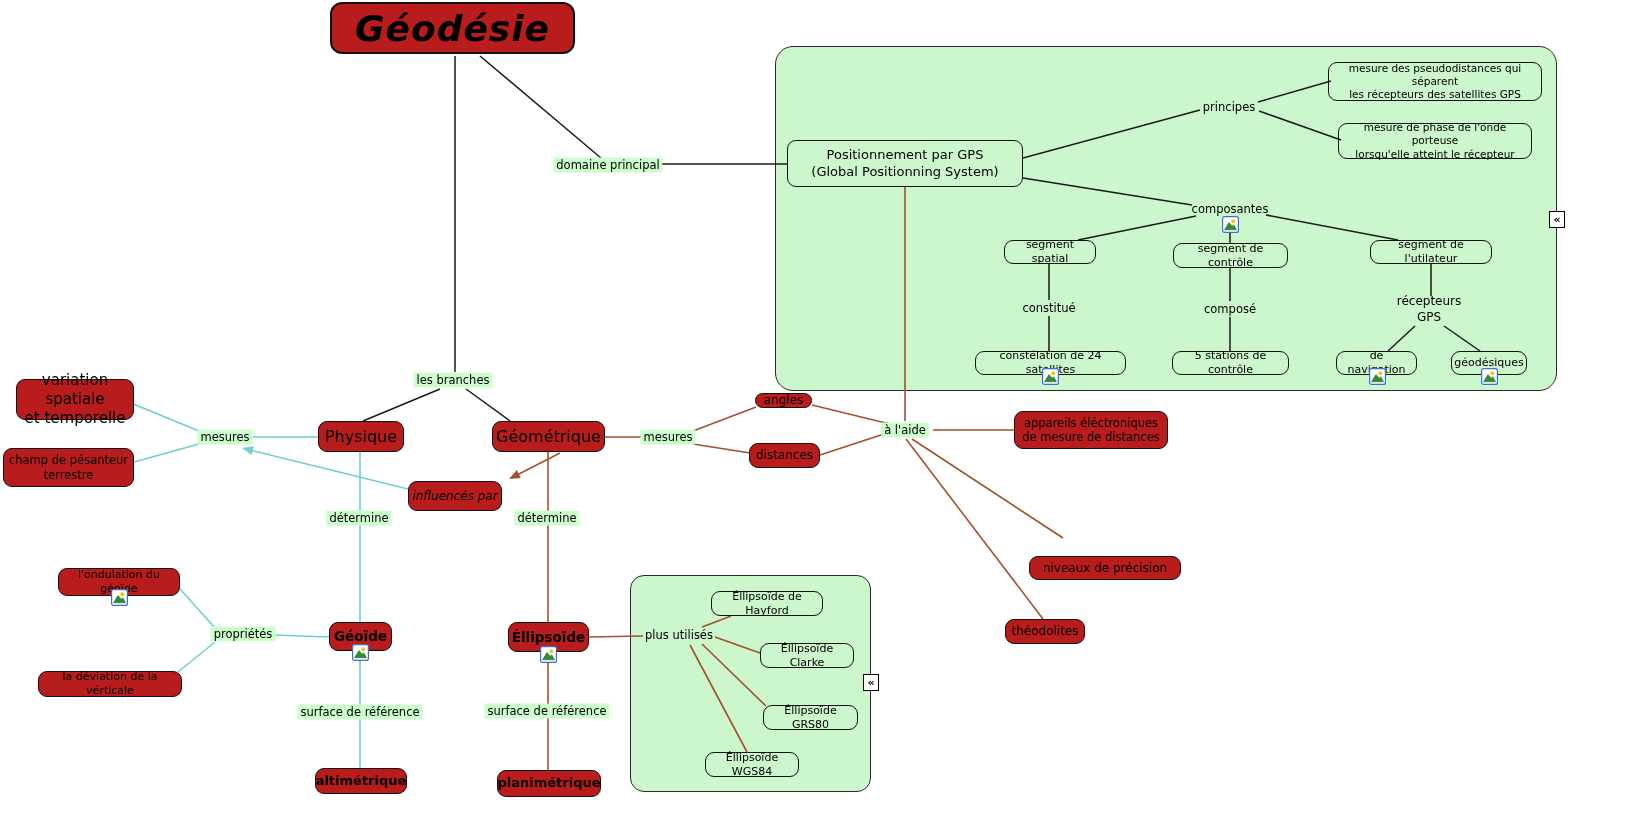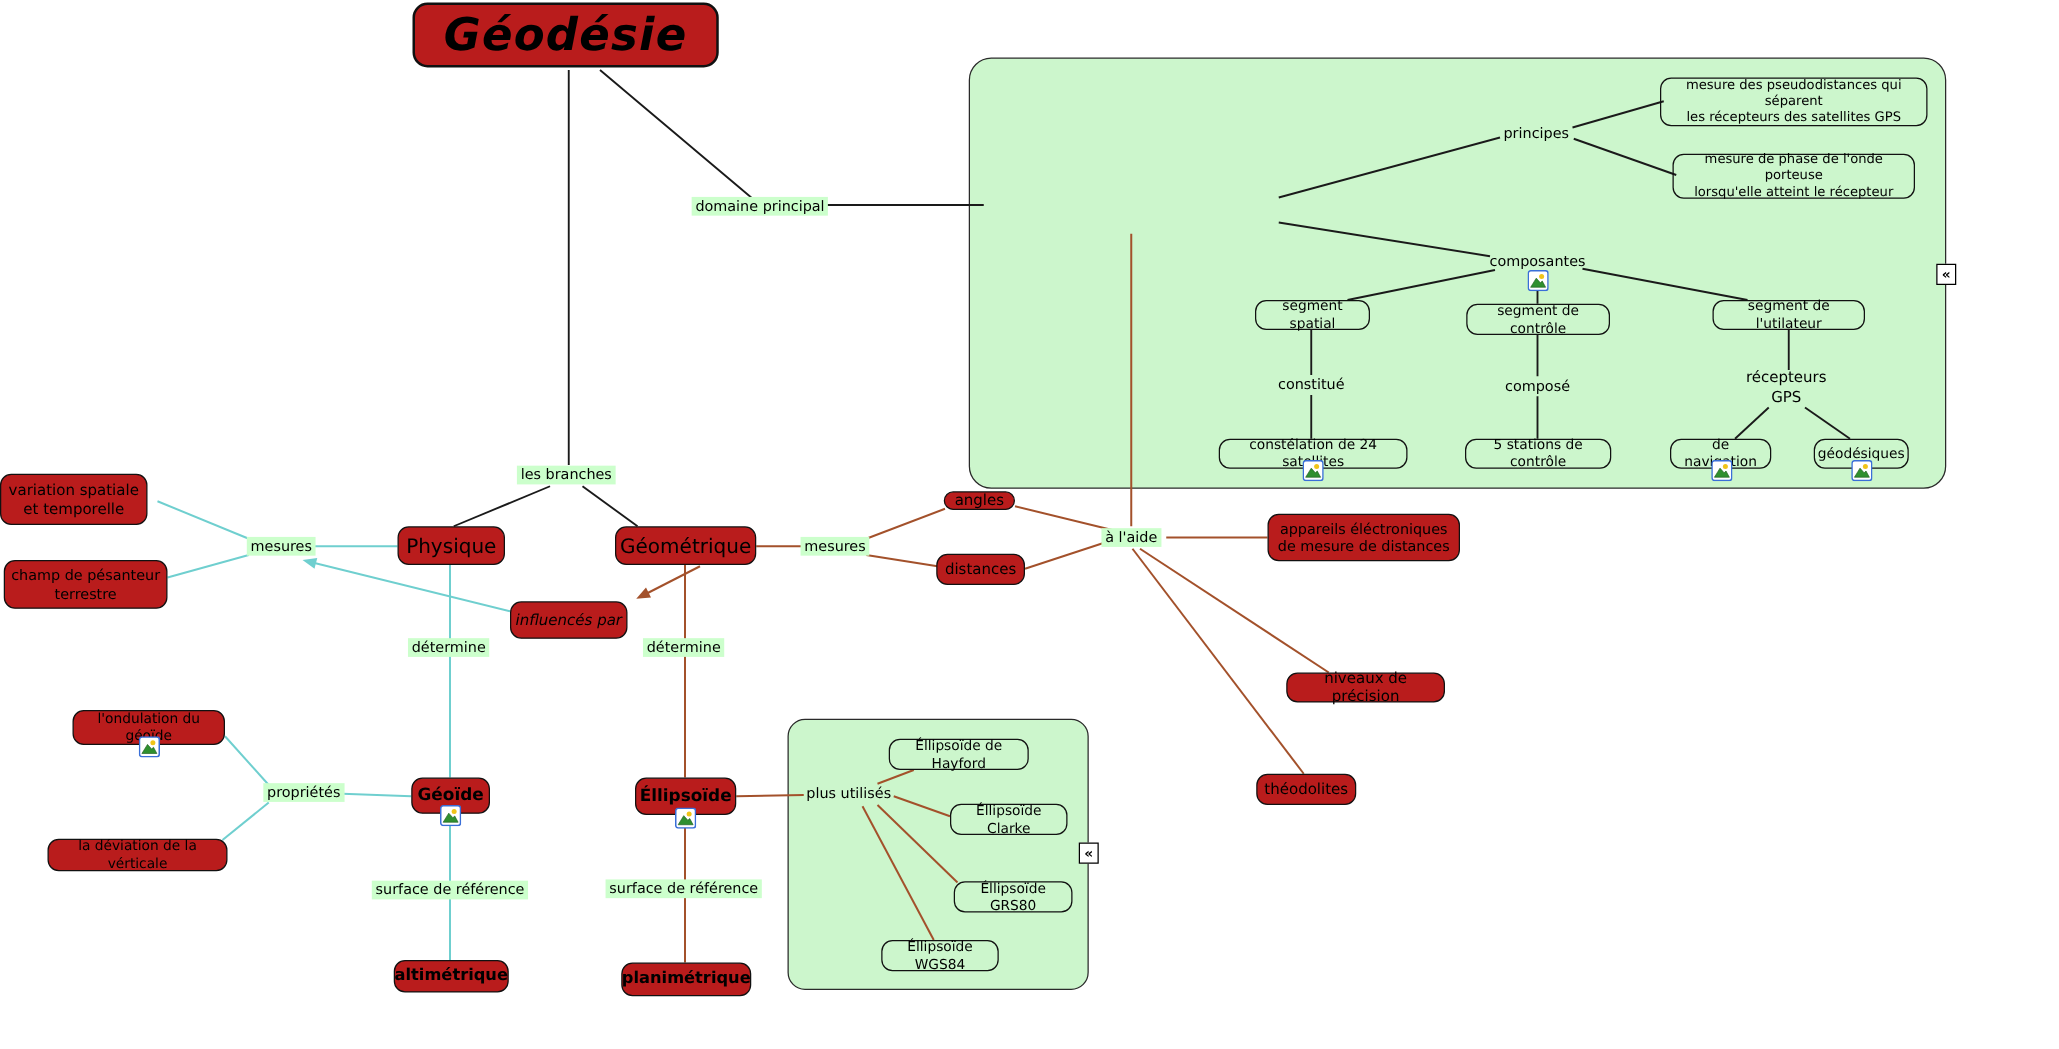--- a/index.html
+++ b/index.html
@@ -81,33 +81,35 @@
     <line class="br" x1="548" y1="652" x2="548" y2="770"></line>
     <line class="br" x1="589" y1="637" x2="643" y2="636"></line>
     <line class="br" x1="702" y1="627" x2="731" y2="616"></line>
     <line class="br" x1="715" y1="637" x2="760" y2="653"></line>
     <line class="br" x1="702" y1="644" x2="766" y2="706"></line>
     <line class="br" x1="690" y1="645" x2="747" y2="752"></line>
   </svg>
 
   <div class="node title-node" style="left:330px;top:2px;width:245px;height:52px;">Géodésie</div>
 
+  <div class="node in-container" style="left:787px;top:140px;width:236px;height:47px;font-size:13px;">Positionnement par GPS
+(Global Positionning System)</div>
   <div class="node in-container" style="left:1328px;top:62px;width:214px;height:39px;font-size:10.5px;text-align:center;">mesure des pseudodistances qui séparent
 les récepteurs des satellites GPS</div>
   <div class="node in-container" style="left:1338px;top:123px;width:194px;height:36px;font-size:10.5px;">mesure de phase de l'onde porteuse
 lorsqu'elle atteint le récepteur</div>
   <div class="node in-container" style="left:1004px;top:240px;width:92px;height:24px;font-size:11px;">segment spatial</div>
   <div class="node in-container" style="left:1173px;top:243px;width:115px;height:25px;font-size:11px;">segment de contrôle</div>
   <div class="node in-container" style="left:1370px;top:240px;width:122px;height:24px;font-size:11px;">segment de l'utilateur</div>
   <div class="node in-container" style="left:975px;top:351px;width:151px;height:24px;font-size:11px;">constélation de 24 satellites</div>
   <div class="node in-container" style="left:1172px;top:351px;width:117px;height:24px;font-size:11px;">5 stations de contrôle</div>
   <div class="node in-container" style="left:1336px;top:351px;width:81px;height:24px;font-size:11px;">de navigation</div>
   <div class="node in-container" style="left:1451px;top:351px;width:76px;height:24px;font-size:11px;">géodésiques</div>
 
-  <div class="node" style="left:0;top:379px;width:118px;height:41px;font-size:12px;">variation spatiale
+  <div class="node" style="left:16px;top:379px;width:118px;height:41px;font-size:15px;">variation spatiale
 et temporelle</div>
   <div class="node" style="left:3px;top:448px;width:131px;height:39px;font-size:11.5px;">champ de pésanteur
 terrestre</div>
   <div class="node" style="left:318px;top:421px;width:86px;height:31px;font-size:16px;">Physique</div>
   <div class="node" style="left:492px;top:421px;width:113px;height:31px;font-size:16px;">Géométrique</div>
   <div class="node" style="left:408px;top:481px;width:94px;height:30px;font-style:italic;">influencés par</div>
   <div class="node" style="left:58px;top:568px;width:122px;height:28px;font-size:11px;">l'ondulation du géoïde</div>
   <div class="node" style="left:38px;top:671px;width:144px;height:26px;font-size:11px;">la déviation de la vérticale</div>
   <div class="node bold" style="left:329px;top:622px;width:63px;height:29px;font-size:13.5px;">Géoïde</div>
   <div class="node bold" style="left:508px;top:622px;width:81px;height:30px;font-size:13.5px;">Éllipsoïde</div>
@@ -116,21 +118,21 @@
 
   <div class="node in-container" style="left:711px;top:591px;width:112px;height:25px;font-size:11px;">Éllipsoïde de Hayford</div>
   <div class="node in-container" style="left:760px;top:643px;width:94px;height:25px;font-size:11px;">Éllipsoïde Clarke</div>
   <div class="node in-container" style="left:763px;top:705px;width:95px;height:25px;font-size:11px;">Éllipsoïde GRS80</div>
   <div class="node in-container" style="left:705px;top:752px;width:94px;height:25px;font-size:11px;">Éllipsoïde WGS84</div>
 
   <div class="node" style="left:755px;top:393px;width:57px;height:15px;">angles</div>
   <div class="node" style="left:749px;top:443px;width:71px;height:25px;">distances</div>
   <div class="node" style="left:1014px;top:411px;width:154px;height:38px;font-size:11.5px;">appareils éléctroniques
 de mesure de distances</div>
-  <div class="node" style="left:1029px;top:538px;width:127px;height:24px;">niveaux de précision</div>
+  <div class="node" style="left:1029px;top:556px;width:152px;height:24px;">niveaux de précision</div>
   <div class="node" style="left:1005px;top:619px;width:80px;height:25px;">théodolites</div>
 
   <div class="label" style="left:608px;top:165px;">domaine principal</div>
   <div class="label in-container" style="left:1229px;top:107px;">principes</div>
   <div class="label in-container" style="left:1230px;top:209px;">composantes</div>
   <div class="label in-container" style="left:1049px;top:308px;">constitué</div>
   <div class="label in-container" style="left:1230px;top:309px;">composé</div>
   <div class="label in-container" style="left:1429px;top:310px;font-size:12px;">récepteurs
 GPS</div>
   <div class="label" style="left:453px;top:380px;">les branches</div>

